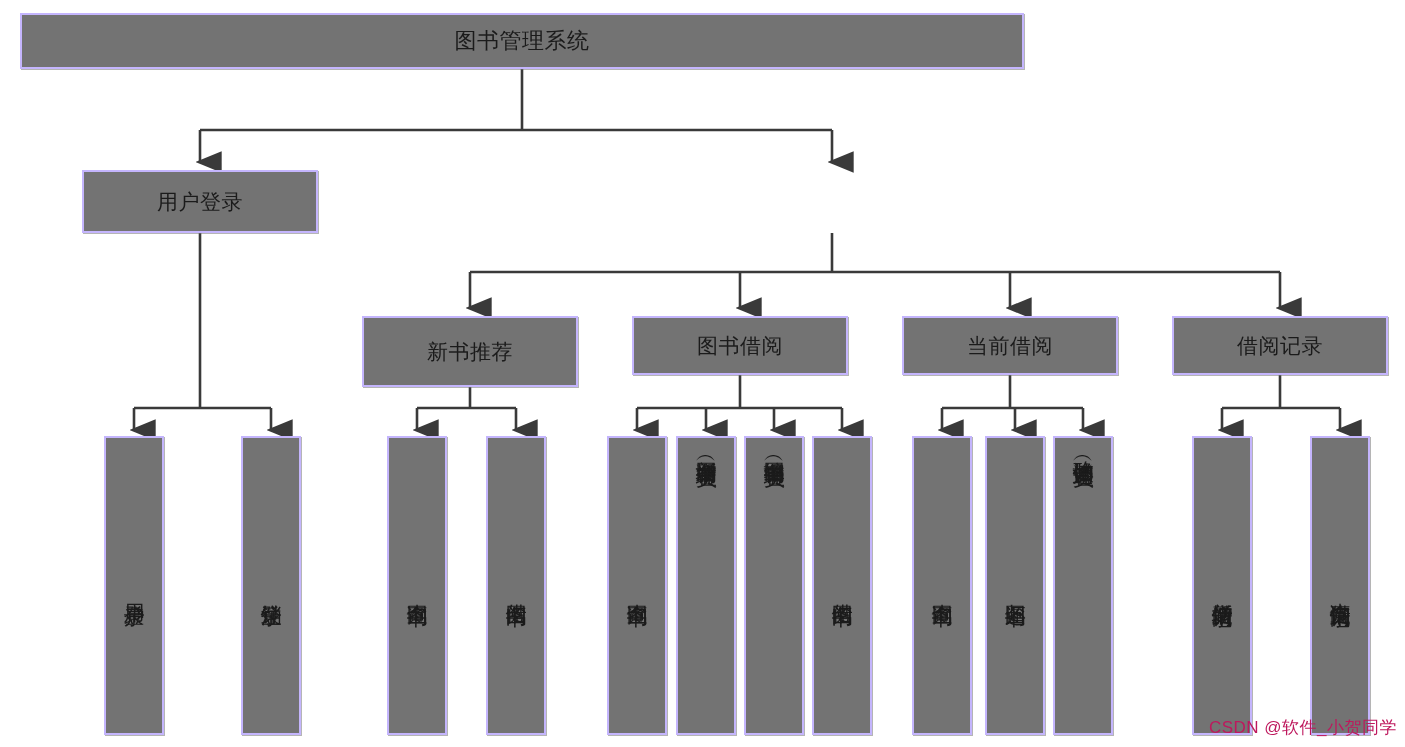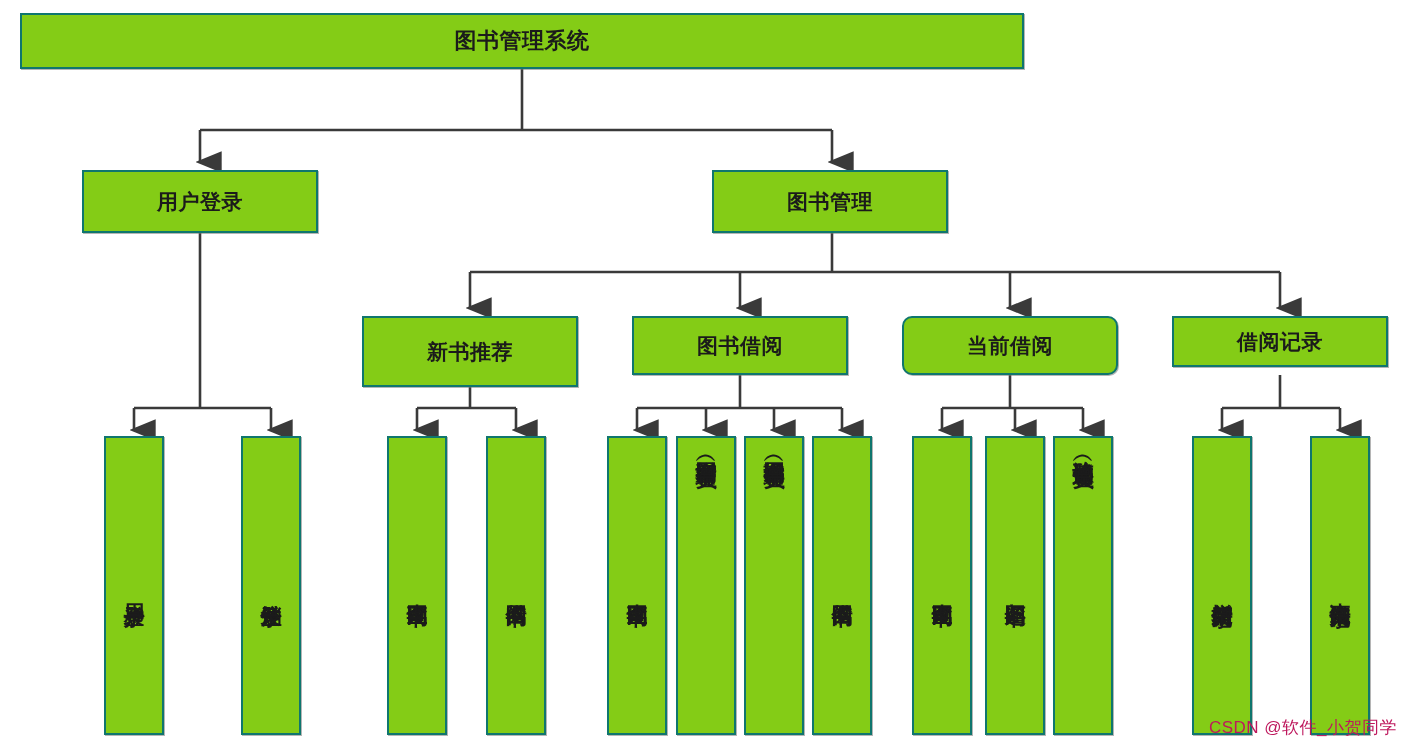--- a/index.html
+++ b/index.html
@@ -21,28 +21,27 @@
     position: absolute;
     left: 0;
     top: 0;
     width: 1405px;
     height: 747px;
     pointer-events: none;
   }
   .node {
     position: absolute;
     box-sizing: border-box;
-    background: #84cc16;
-    border: 2px solid #0f766e;
+    background: #737373;
+    border: 2px solid #c4b5fd;
     box-shadow: 1px 1px 0 0 rgba(120,120,120,0.55);
     display: flex;
     align-items: center;
     justify-content: center;
     color: #1b1b1b;
-    font-weight: bold;
   }
   .node-h {
     font-size: 21px;
     letter-spacing: 0.5px;
     white-space: nowrap;
   }
   .node-root .node-h { font-size: 22px; }
   .node-v {
     writing-mode: vertical-rl;
     text-orientation: upright;
@@ -123,37 +122,34 @@
   </svg>
 
   <div class="node node-root" style="left:20px; top:13px; width:1004px; height:56px;">
     <span class="node-h">图书管理系统</span>
   </div>
 
   <div class="node" style="left:82px; top:170px; width:236px; height:63px;">
     <span class="node-h">用户登录</span>
   </div>
 
-  <div class="node" style="left:712px; top:170px; width:236px; height:63px;">
-    <span class="node-h">图书管理</span>
-  </div>
 
   <div class="node" style="left:362px; top:316px; width:216px; height:71px;">
     <span class="node-h">新书推荐</span>
   </div>
 
   <div class="node" style="left:632px; top:316px; width:216px; height:59px;">
     <span class="node-h">图书借阅</span>
   </div>
 
-  <div class="node" style="left:902px; top:316px; width:216px; height:59px;border-radius:10px;">
+  <div class="node" style="left:902px; top:316px; width:216px; height:59px;">
     <span class="node-h">当前借阅</span>
   </div>
 
-  <div class="node" style="left:1172px; top:316px; width:216px; height:51px;text-align:center;">
+  <div class="node" style="left:1172px; top:316px; width:216px; height:59px;text-align:center;">
     <span class="node-h">借阅记录</span>
   </div>
 
   <div class="node leaf center" style="left:104px; top:436px; width:60px; height:299px;">
     <span class="node-v">用户登录</span>
   </div>
 
   <div class="node leaf center" style="left:241px; top:436px; width:60px; height:299px;">
     <span class="node-v">注销登录</span>
   </div>

